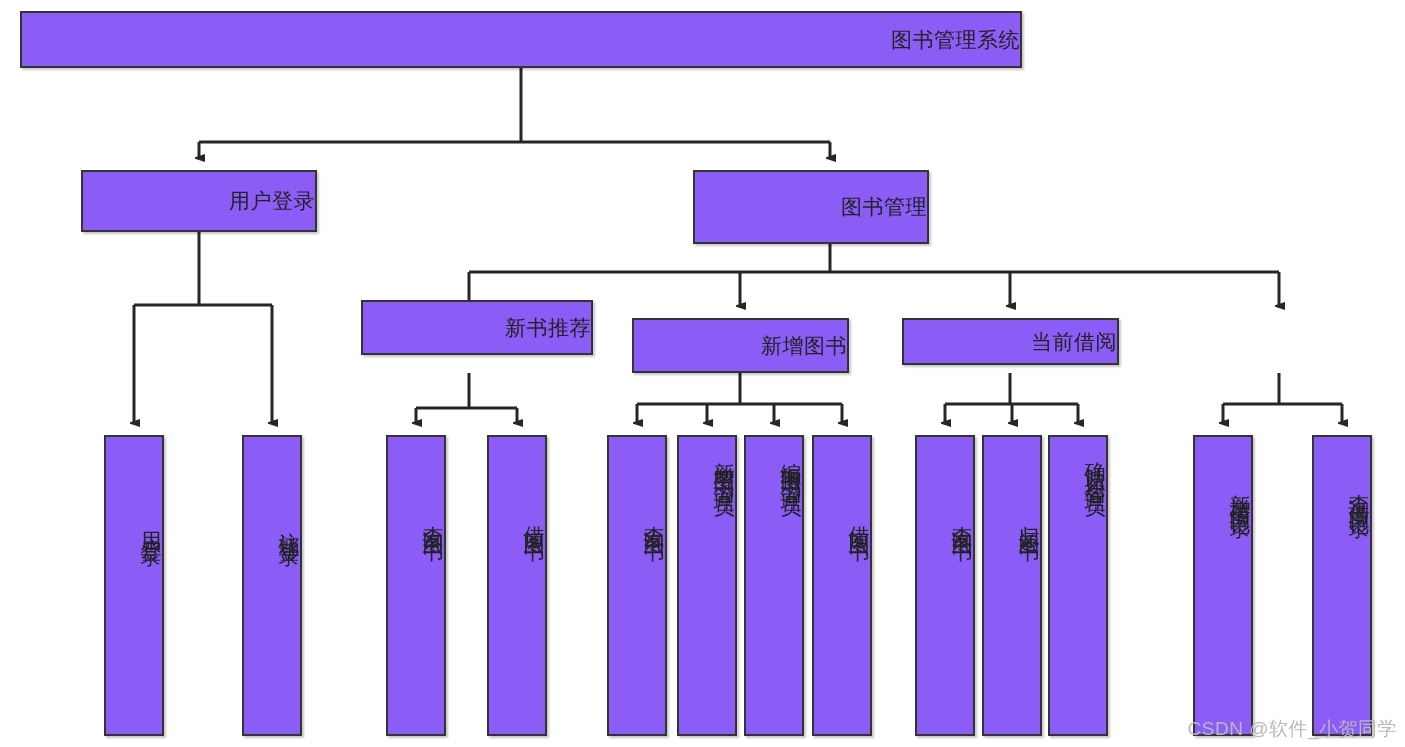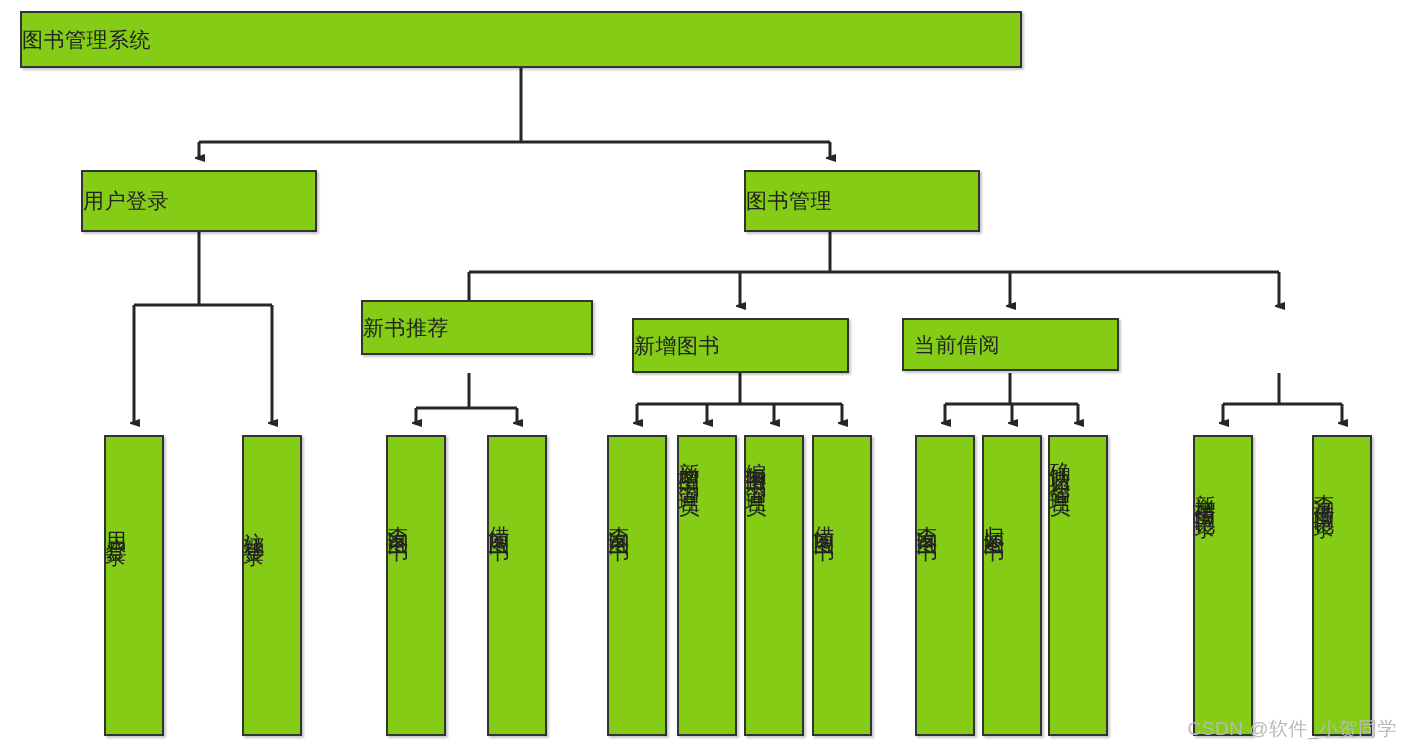--- a/index.html
+++ b/index.html
@@ -17,26 +17,26 @@
   #diagram-root {
     position: absolute;
     left: 0;
     top: 0;
     width: 1405px;
     height: 747px;
   }
   .node-box {
     position: absolute;
     box-sizing: border-box;
-    background: #84cc16;
+    background: #8b5cf6;
     border: 2.5px solid #333333;
     box-shadow: 2px 2px 2px rgba(0,0,0,0.22);
     display: flex;
     align-items: center;
-    justify-content: flex-start;
+    justify-content: flex-end;
   }
   .node-label-h {
     font-size: 21px;
     color: #222222;
     line-height: 1.1;
     white-space: nowrap;
     letter-spacing: 0.5px;
   }
   .node-box.vertical {
     align-items: flex-start;
@@ -124,31 +124,31 @@
     </g>
   </svg>
 
   <div class="node-box" style="left:20px; top:11px; width:1002px; height:57px;">
     <span class="node-label-h">图书管理系统</span>
   </div>
 
   <div class="node-box" style="left:81px; top:170px; width:236px; height:62px;">
     <span class="node-label-h">用户登录</span>
   </div>
-  <div class="node-box" style="left:744px; top:170px; width:236px; height:62px;">
+  <div class="node-box" style="left:693px; top:170px; width:236px; height:74px;">
     <span class="node-label-h">图书管理</span>
   </div>
 
   <div class="node-box" style="left:361px; top:300px; width:232px; height:55px;">
     <span class="node-label-h">新书推荐</span>
   </div>
   <div class="node-box" style="left:632px; top:318px; width:217px; height:55px;">
     <span class="node-label-h">新增图书</span>
   </div>
-  <div class="node-box" style="left:902px; top:318px; width:217px; height:53px;padding-left:10px;">
+  <div class="node-box" style="left:902px; top:318px; width:217px; height:47px;padding-left:10px;">
     <span class="node-label-h">当前借阅</span>
   </div>
 
   <div class="node-box vertical" style="left:104px; top:435px; width:60px; height:301px; padding-top:78px;">
     <span class="node-label-v">用户登录</span>
   </div>
   <div class="node-box vertical" style="left:242px; top:435px; width:60px; height:301px; padding-top:78px;">
     <span class="node-label-v">注销登录</span>
   </div>
 

